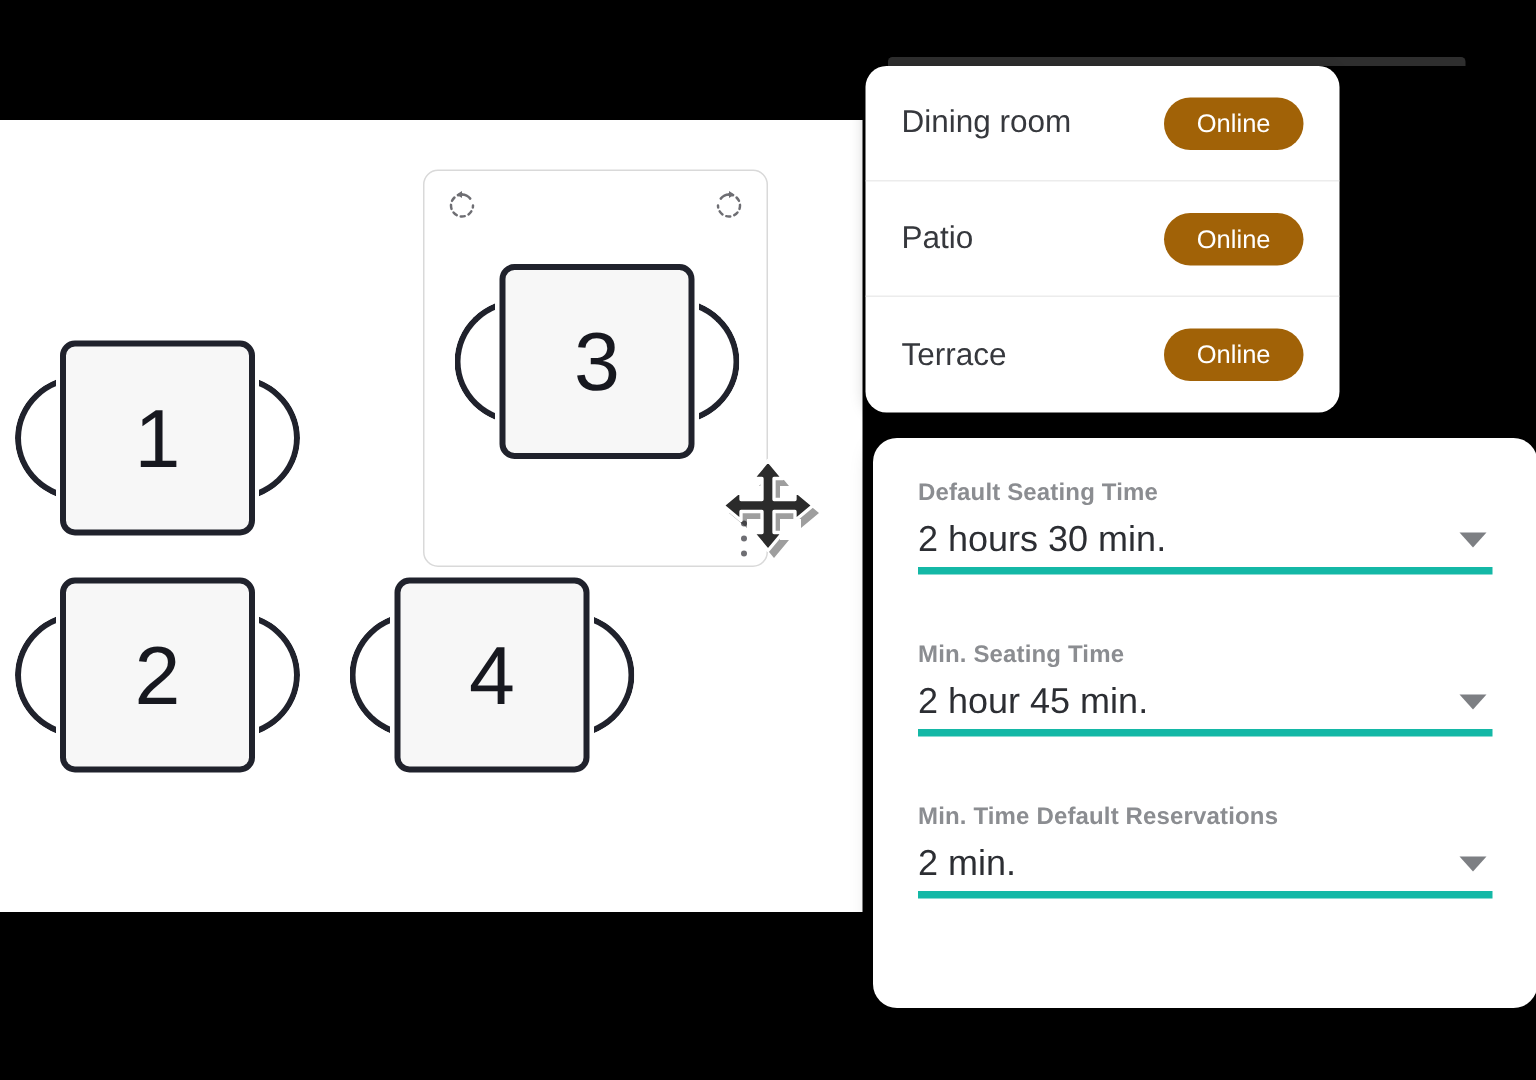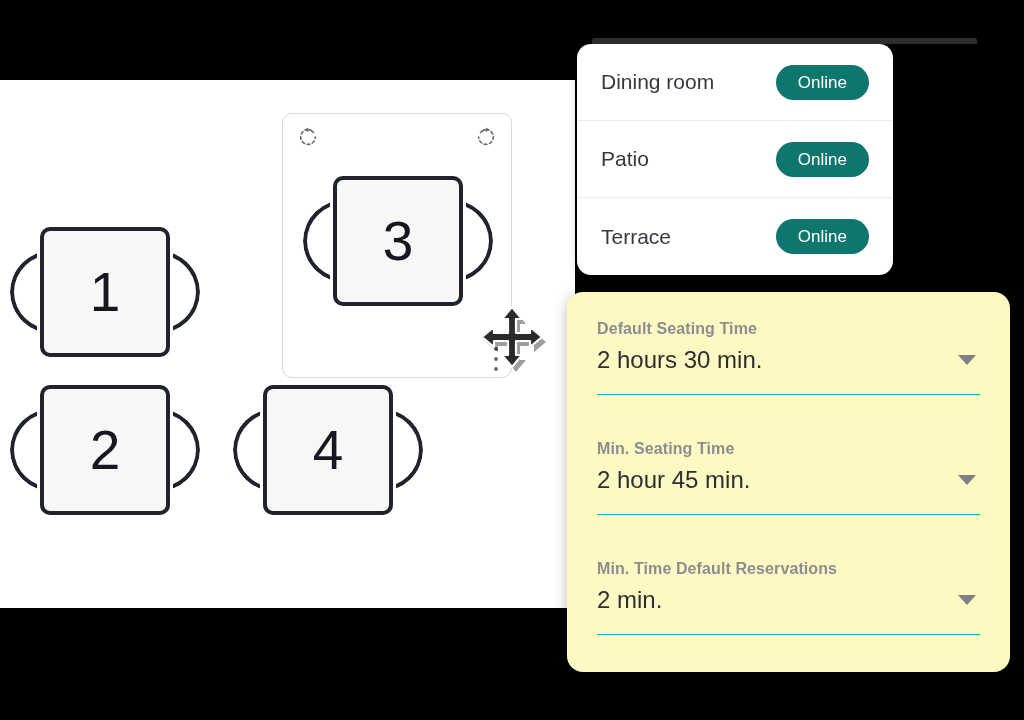--- a/index.html
+++ b/index.html
@@ -149,21 +149,21 @@
     box-sizing: border-box;
     border-bottom: 1px solid #ececec;
   }
   .room-row:last-child { border-bottom: none; }
   .room-name {
     font-size: 21px;
     color: #36383d;
     font-weight: 400;
   }
   .status-badge {
-    background: #0f766e;
+    background: #a16207;
     color: #ffffff;
     font-size: 17px;
     border-radius: 20px;
     padding: 9px 22px;
     line-height: 1;
     white-space: nowrap;
   }
 
   
   #panel-top-strip {
@@ -171,47 +171,47 @@
     left: 592px;
     top: 38px;
     width: 385px;
     height: 6px;
     background: #2e2e2e;
     border-radius: 3px 3px 0 0;
   }
 
   #settings-panel {
     position: absolute;
-    left: 567px;
+    left: 582px;
     top: 292px;
     width: 443px;
     height: 380px;
-    background: #fef9c3;
+    background: #ffffff;
     border-radius: 16px;
     box-shadow: 0 3px 14px rgba(0,0,0,0.25);
     box-sizing: border-box;
     padding: 28px 30px 0 30px;
   }
   .setting-field {
     position: relative;
     margin-bottom: 45px;
   }
   .setting-label {
     font-size: 16px;
     color: #8b8d91;
     font-weight: 700;
     margin-bottom: 8px;
     letter-spacing: 0.1px;
   }
   .setting-value-row {
     display: flex;
     align-items: center;
     justify-content: space-between;
-    border-bottom: 1px solid #14b8a6;
-    padding-bottom: 20px;
+    border-bottom: 5px solid #14b8a6;
+    padding-bottom: 4px;
   }
   .setting-value {
     font-size: 24px;
     color: #2c2e33;
   }
   .caret {
     width: 0;
     height: 0;
     border-left: 9px solid transparent;
     border-right: 9px solid transparent;

